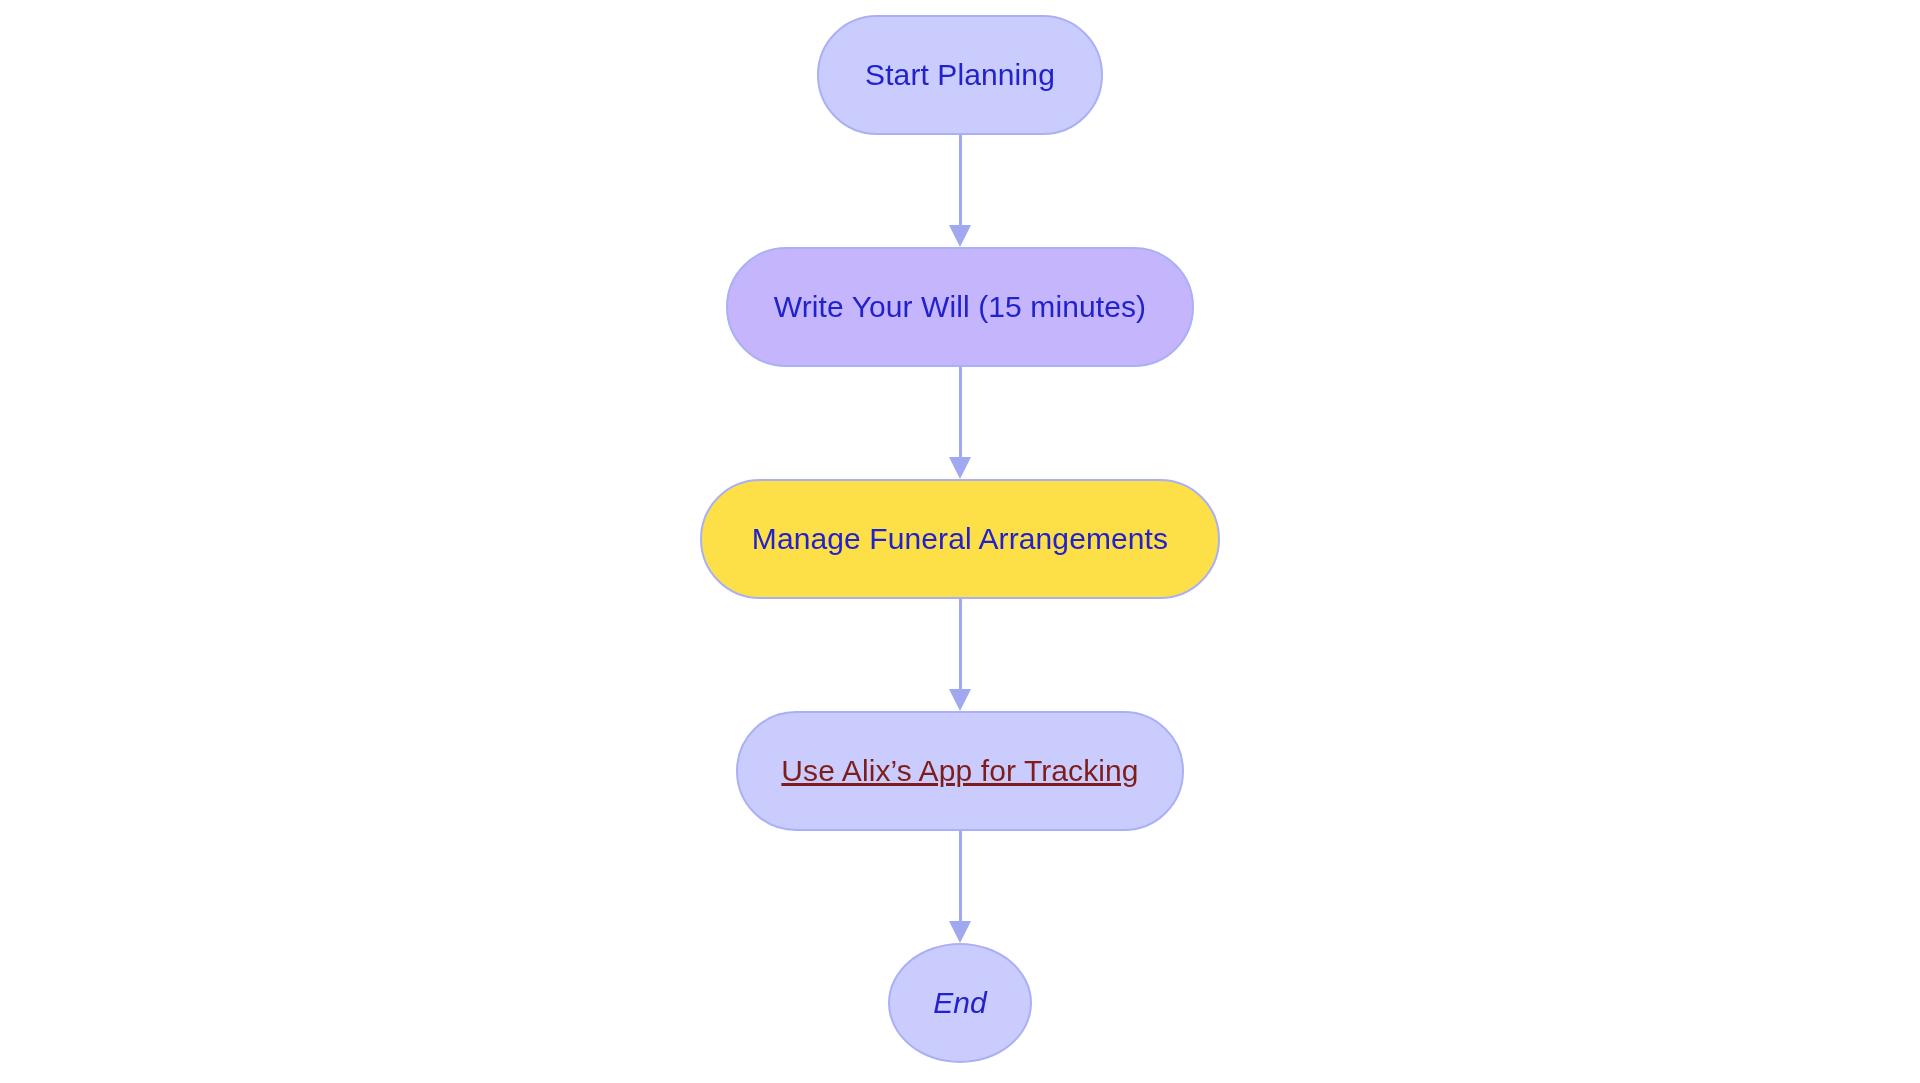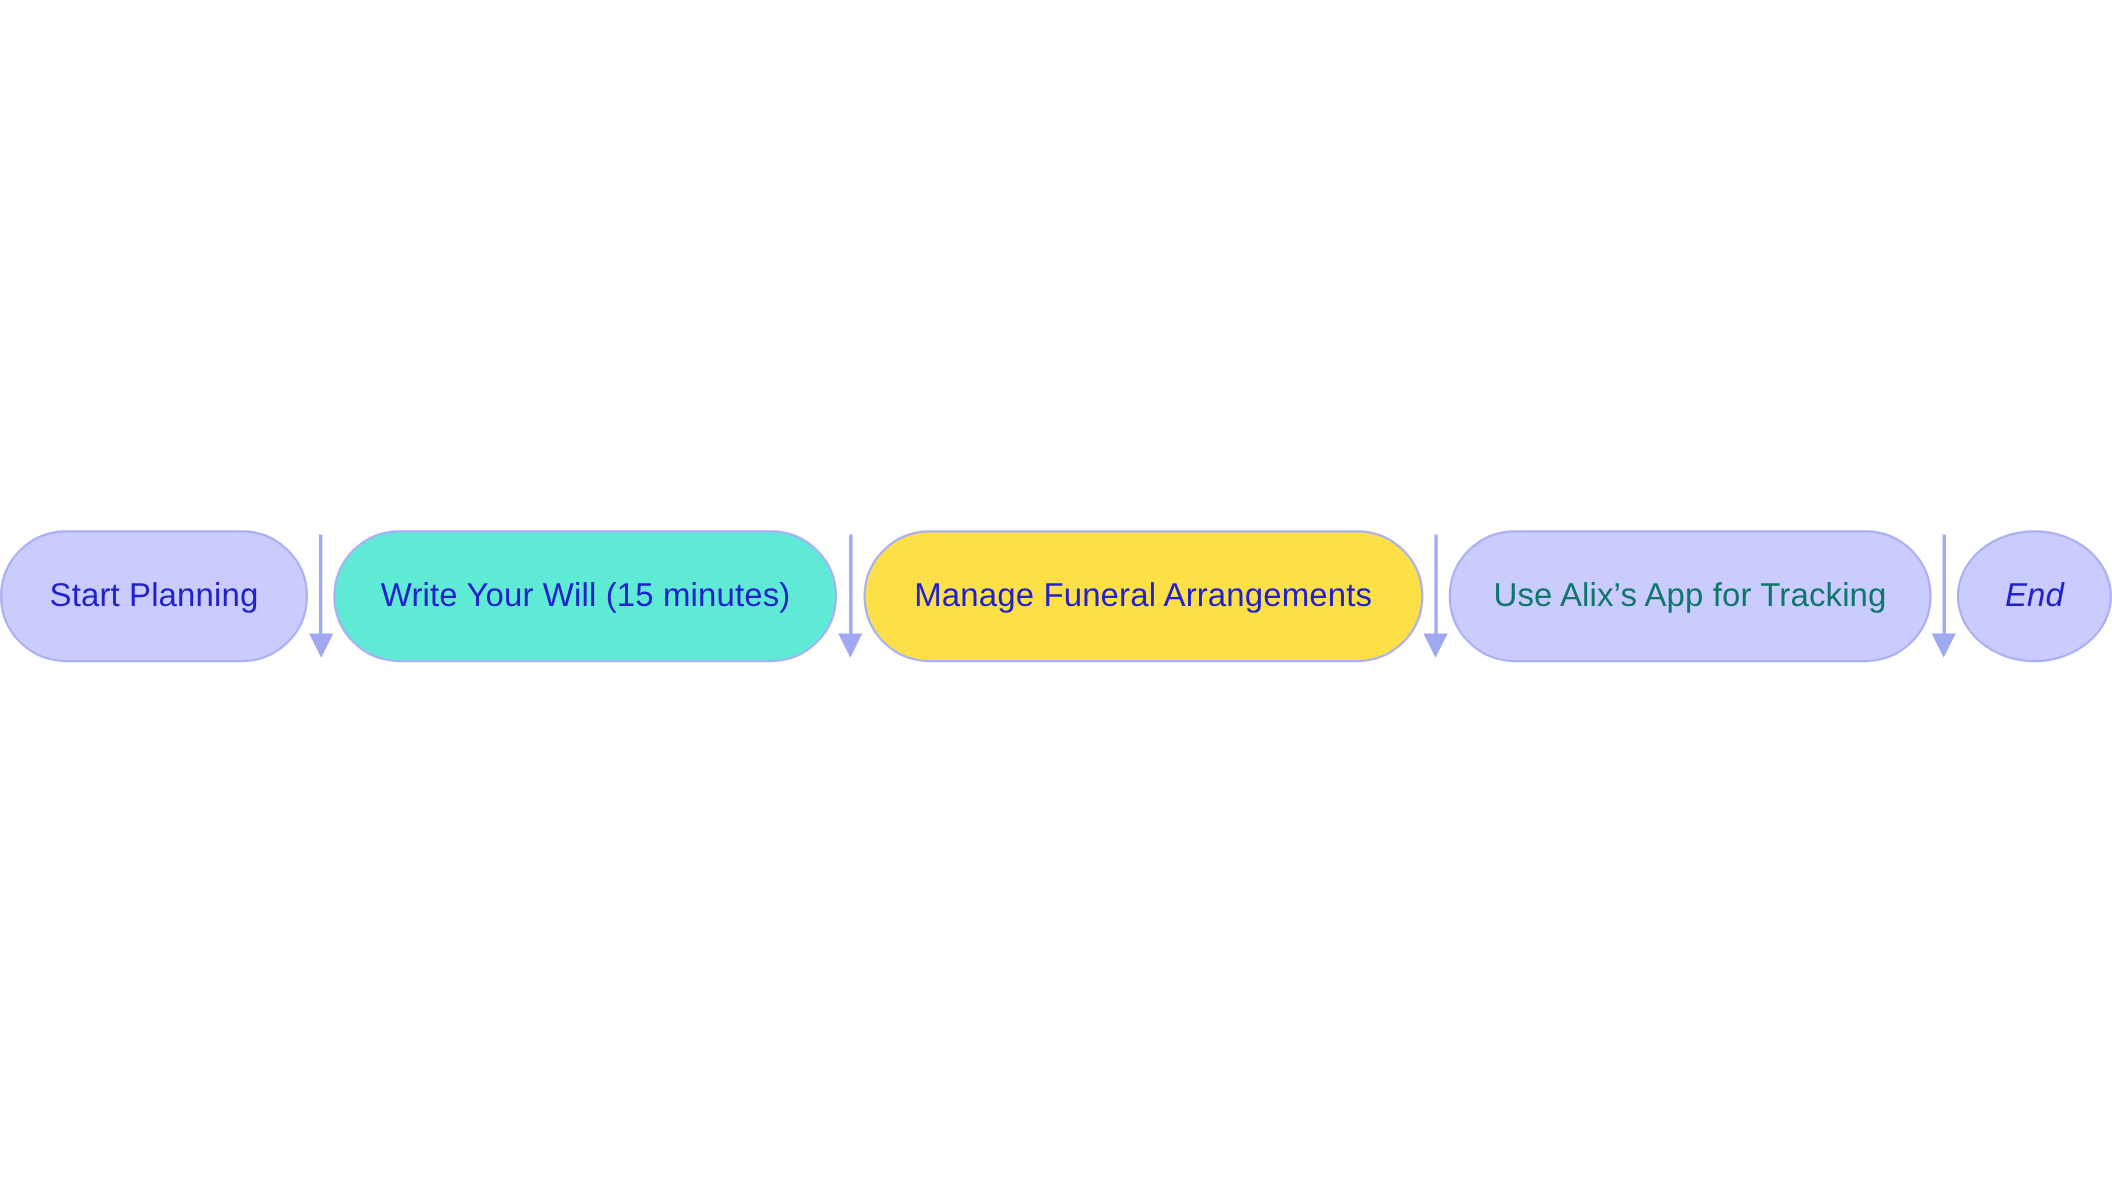--- a/index.html
+++ b/index.html
@@ -22,21 +22,21 @@
     background: #ffffff;
   }
 
   .flow-column {
     position: absolute;
     left: 0;
     top: 0;
     width: 1920px;
     height: 1083px;
     display: flex;
-    flex-direction: row;
+    flex-direction: column;
     align-items: center;
   }
 
   
   .node {
     box-sizing: border-box;
     display: flex;
     align-items: center;
     justify-content: center;
     background: #c9ccfc;
@@ -110,40 +110,40 @@
 
     <div class="node stadium node-w-start" style="background: rgb(201, 204, 252); border-color: rgb(170, 176, 245);">
       <span class="node-label" style="color: rgb(34, 34, 204);">Start Planning</span>
     </div>
 
     <div class="connector">
       <div class="connector-line" style="background: rgb(159, 168, 240);"></div>
       <div class="connector-head" style="border-top-color: rgb(159, 168, 240);"></div>
     </div>
 
-    <div class="node stadium node-w-will" style="background: #5eead4; border-color: rgb(170, 176, 245);">
+    <div class="node stadium node-w-will" style="background: #c4b5fd; border-color: rgb(170, 176, 245);">
       <span class="node-label" style="color: rgb(34, 34, 204);">Write Your Will (15 minutes)</span>
     </div>
 
     <div class="connector">
       <div class="connector-line" style="background: rgb(159, 168, 240);"></div>
       <div class="connector-head" style="border-top-color: rgb(159, 168, 240);"></div>
     </div>
 
     <div class="node stadium node-w-funeral" style="background: #fde047; border-color: rgb(170, 176, 245);">
       <span class="node-label" style="color: rgb(34, 34, 204);">Manage Funeral Arrangements</span>
     </div>
 
     <div class="connector">
       <div class="connector-line" style="background: rgb(159, 168, 240);"></div>
       <div class="connector-head" style="border-top-color: rgb(159, 168, 240);"></div>
     </div>
 
     <div class="node stadium node-w-app" style="background: rgb(201, 204, 252); border-color: rgb(170, 176, 245);">
-      <span class="node-label" style="color: #0f766e;">Use Alix’s App for Tracking</span>
+      <span class="node-label" style="color: #7f1d1d; text-decoration: underline;">Use Alix’s App for Tracking</span>
     </div>
 
     <div class="connector">
       <div class="connector-line" style="background: rgb(159, 168, 240);"></div>
       <div class="connector-head" style="border-top-color: rgb(159, 168, 240);"></div>
     </div>
 
     <div class="node ellipse node-w-end" style="background: rgb(201, 204, 252); border-color: rgb(170, 176, 245);">
       <span class="node-label" style="color: rgb(34, 34, 204); font-style: italic;">End</span>
     </div>

